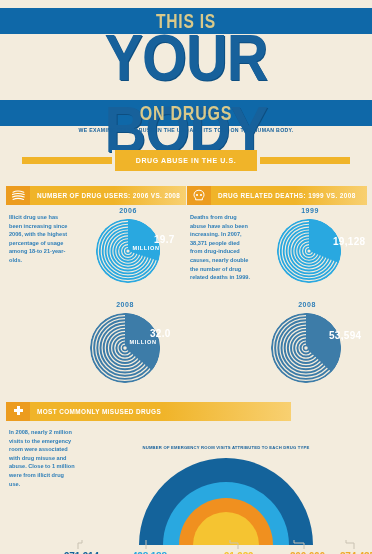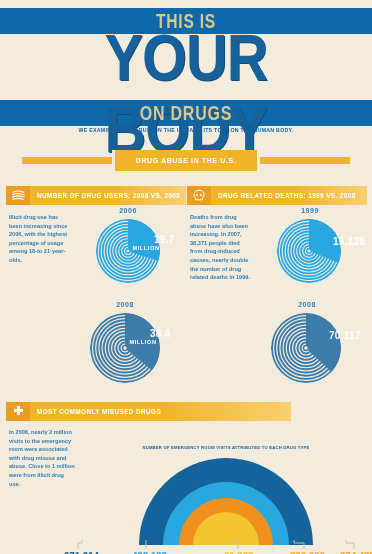--- a/index.html
+++ b/index.html
@@ -195,21 +195,21 @@
               <circle cx="35" cy="35" r="14.954545454545453" fill="none" stroke="#3d7ca8" stroke-width="1.9727272727272727"></circle>
               <circle cx="35" cy="35" r="11.772727272727272" fill="none" stroke="#3d7ca8" stroke-width="1.9727272727272727"></circle>
               <circle cx="35" cy="35" r="8.59090909090909" fill="none" stroke="#3d7ca8" stroke-width="1.9727272727272727"></circle>
               <circle cx="35" cy="35" r="5.409090909090909" fill="none" stroke="#3d7ca8" stroke-width="1.9727272727272727"></circle>
               <circle cx="35" cy="35" r="2.227272727272727" fill="none" stroke="#3d7ca8" stroke-width="1.9727272727272727"></circle>
               <path d="M35,35 L35,0 A35,35 0 0 1 61.967963497152624,57.309839641204135 Z" fill="#3d7ca8"></path>
               <circle cx="35" cy="35" r="1.75" fill="#f3ecdd"></circle>
             </svg>
           </div>
         <div class="sp-label" style="left:54px; top:28px; width:46px;">
-          <div class="sp-num">38.4</div>
+          <div class="sp-num">32.0</div>
           <div class="sp-unit">MILLION</div>
         </div>
       </div>
     </div>
   </div>
 
   <div class="panel" id="panel-right">
     <div class="panel-head">
       <div class="panel-icon">
         <svg width="14" height="13" viewBox="0 0 14 13">
@@ -263,21 +263,21 @@
               <circle cx="35" cy="35" r="14.954545454545453" fill="none" stroke="#3d7ca8" stroke-width="1.9727272727272727"></circle>
               <circle cx="35" cy="35" r="11.772727272727272" fill="none" stroke="#3d7ca8" stroke-width="1.9727272727272727"></circle>
               <circle cx="35" cy="35" r="8.59090909090909" fill="none" stroke="#3d7ca8" stroke-width="1.9727272727272727"></circle>
               <circle cx="35" cy="35" r="5.409090909090909" fill="none" stroke="#3d7ca8" stroke-width="1.9727272727272727"></circle>
               <circle cx="35" cy="35" r="2.227272727272727" fill="none" stroke="#3d7ca8" stroke-width="1.9727272727272727"></circle>
               <path d="M35,35 L35,0 A35,35 0 0 1 60.513901959749404,58.959148707504106 Z" fill="#3d7ca8"></path>
               <circle cx="35" cy="35" r="1.75" fill="#f3ecdd"></circle>
             </svg>
           </div>
         <div class="sp-label" style="left:50px; top:30px; width:54px;">
-          <div class="sp-num">70,117</div>
+          <div class="sp-num">53,594</div>
           <div class="sp-unit"></div>
         </div>
       </div>
     </div>
   </div>
 
   <div id="section-bottom">
     <div id="bottom-head">
       <div class="panel-icon">
         <svg width="13" height="13" viewBox="0 0 13 13">

